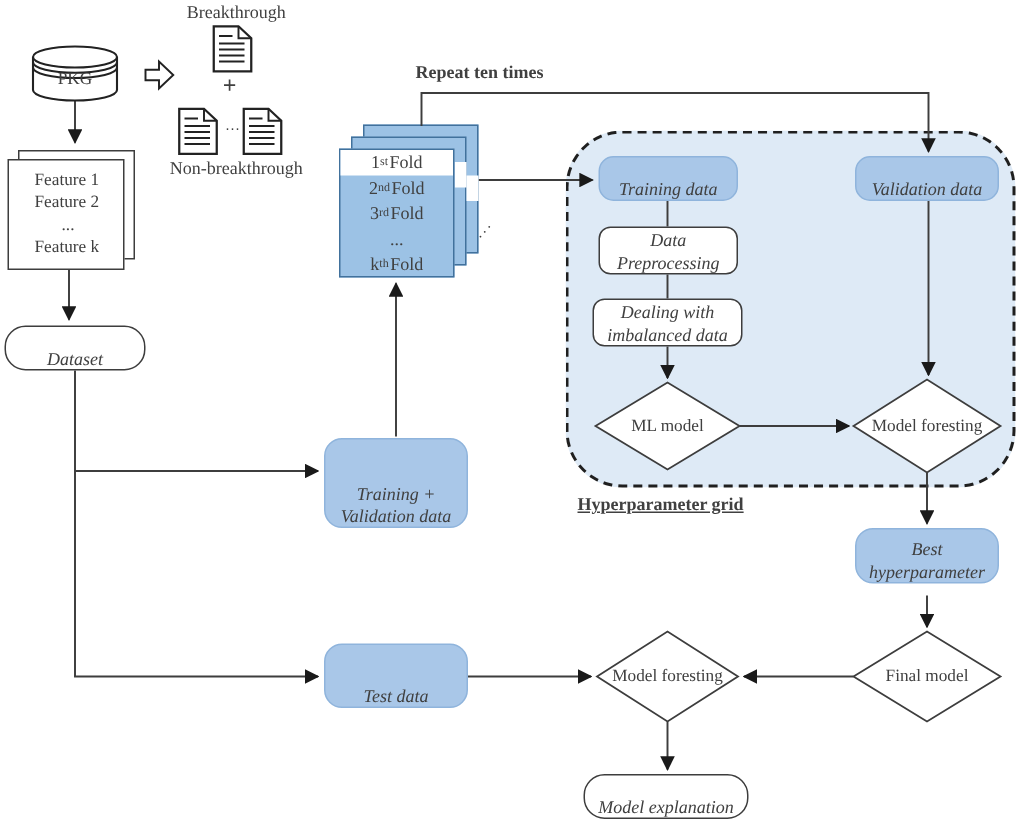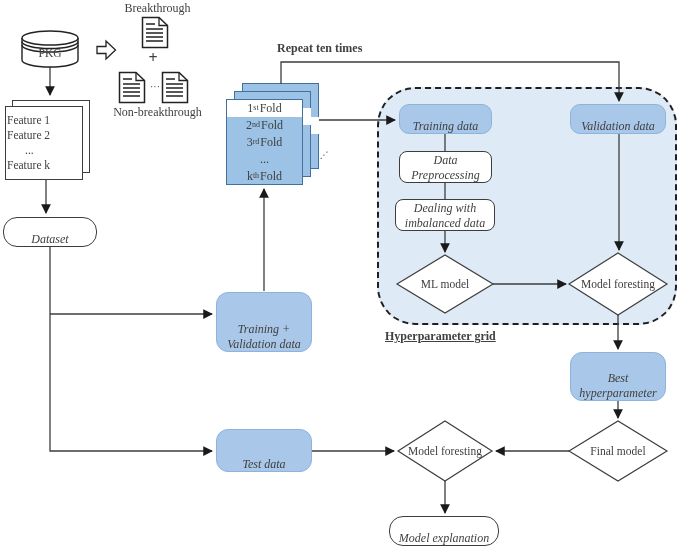--- a/index.html
+++ b/index.html
@@ -39,21 +39,21 @@
   }
   .fold-row sup{font-size:8px;line-height:8px;margin-right:1px;}
   .fold-row.hl{background:#ffffff;}
   .notch{position:absolute;background:#ffffff;z-index:3;}
   
   .paper{
     position:absolute;background:#ffffff;border:1.4px solid #3d3d3d;box-sizing:border-box;
   }
   .feature-lines{
     position:absolute;display:flex;flex-direction:column;justify-content:center;
-    font-size:11.5px;line-height:15px;padding-left:2px;z-index:3;
+    font-size:11.5px;line-height:15px;padding-left:18px;z-index:3;
   }
   .rot-dots{transform:rotate(-48deg);font-size:10px;letter-spacing:1px;}
 </style>
 </head>
 <body>
 
 <div id="canvas">
 
   <div id="grid-box"></div>
 
@@ -186,21 +186,21 @@
     <span>imbalanced data</span></span>
   </div>
 
   <div class="dlabel" style="left:397px;top:277px;width:96px;">ML model</div>
   <div class="dlabel" style="left:569px;top:277px;width:98px;">Model foresting</div>
   <div class="dlabel" style="left:570px;top:444px;width:96px;">Final model</div>
   <div class="dlabel" style="left:397px;top:444px;width:96px;">Model foresting</div>
 
   <div class="lbl bold" style="left:385px;top:329px;text-decoration:underline;">Hyperparameter grid</div>
 
-  <div class="box blue" style="left:570px;top:352px;width:96px;height:49px;">
+  <div class="box blue" style="left:570px;top:352px;width:96px;height:37px;">
     <span><span>Best</span><br>
     <span>hyperparameter</span></span>
   </div>
 
   <div class="box white pill" style="left:389px;top:516px;width:110px;height:30px;">
     <span>Model explanation</span>
   </div>
 
 </div>
 

